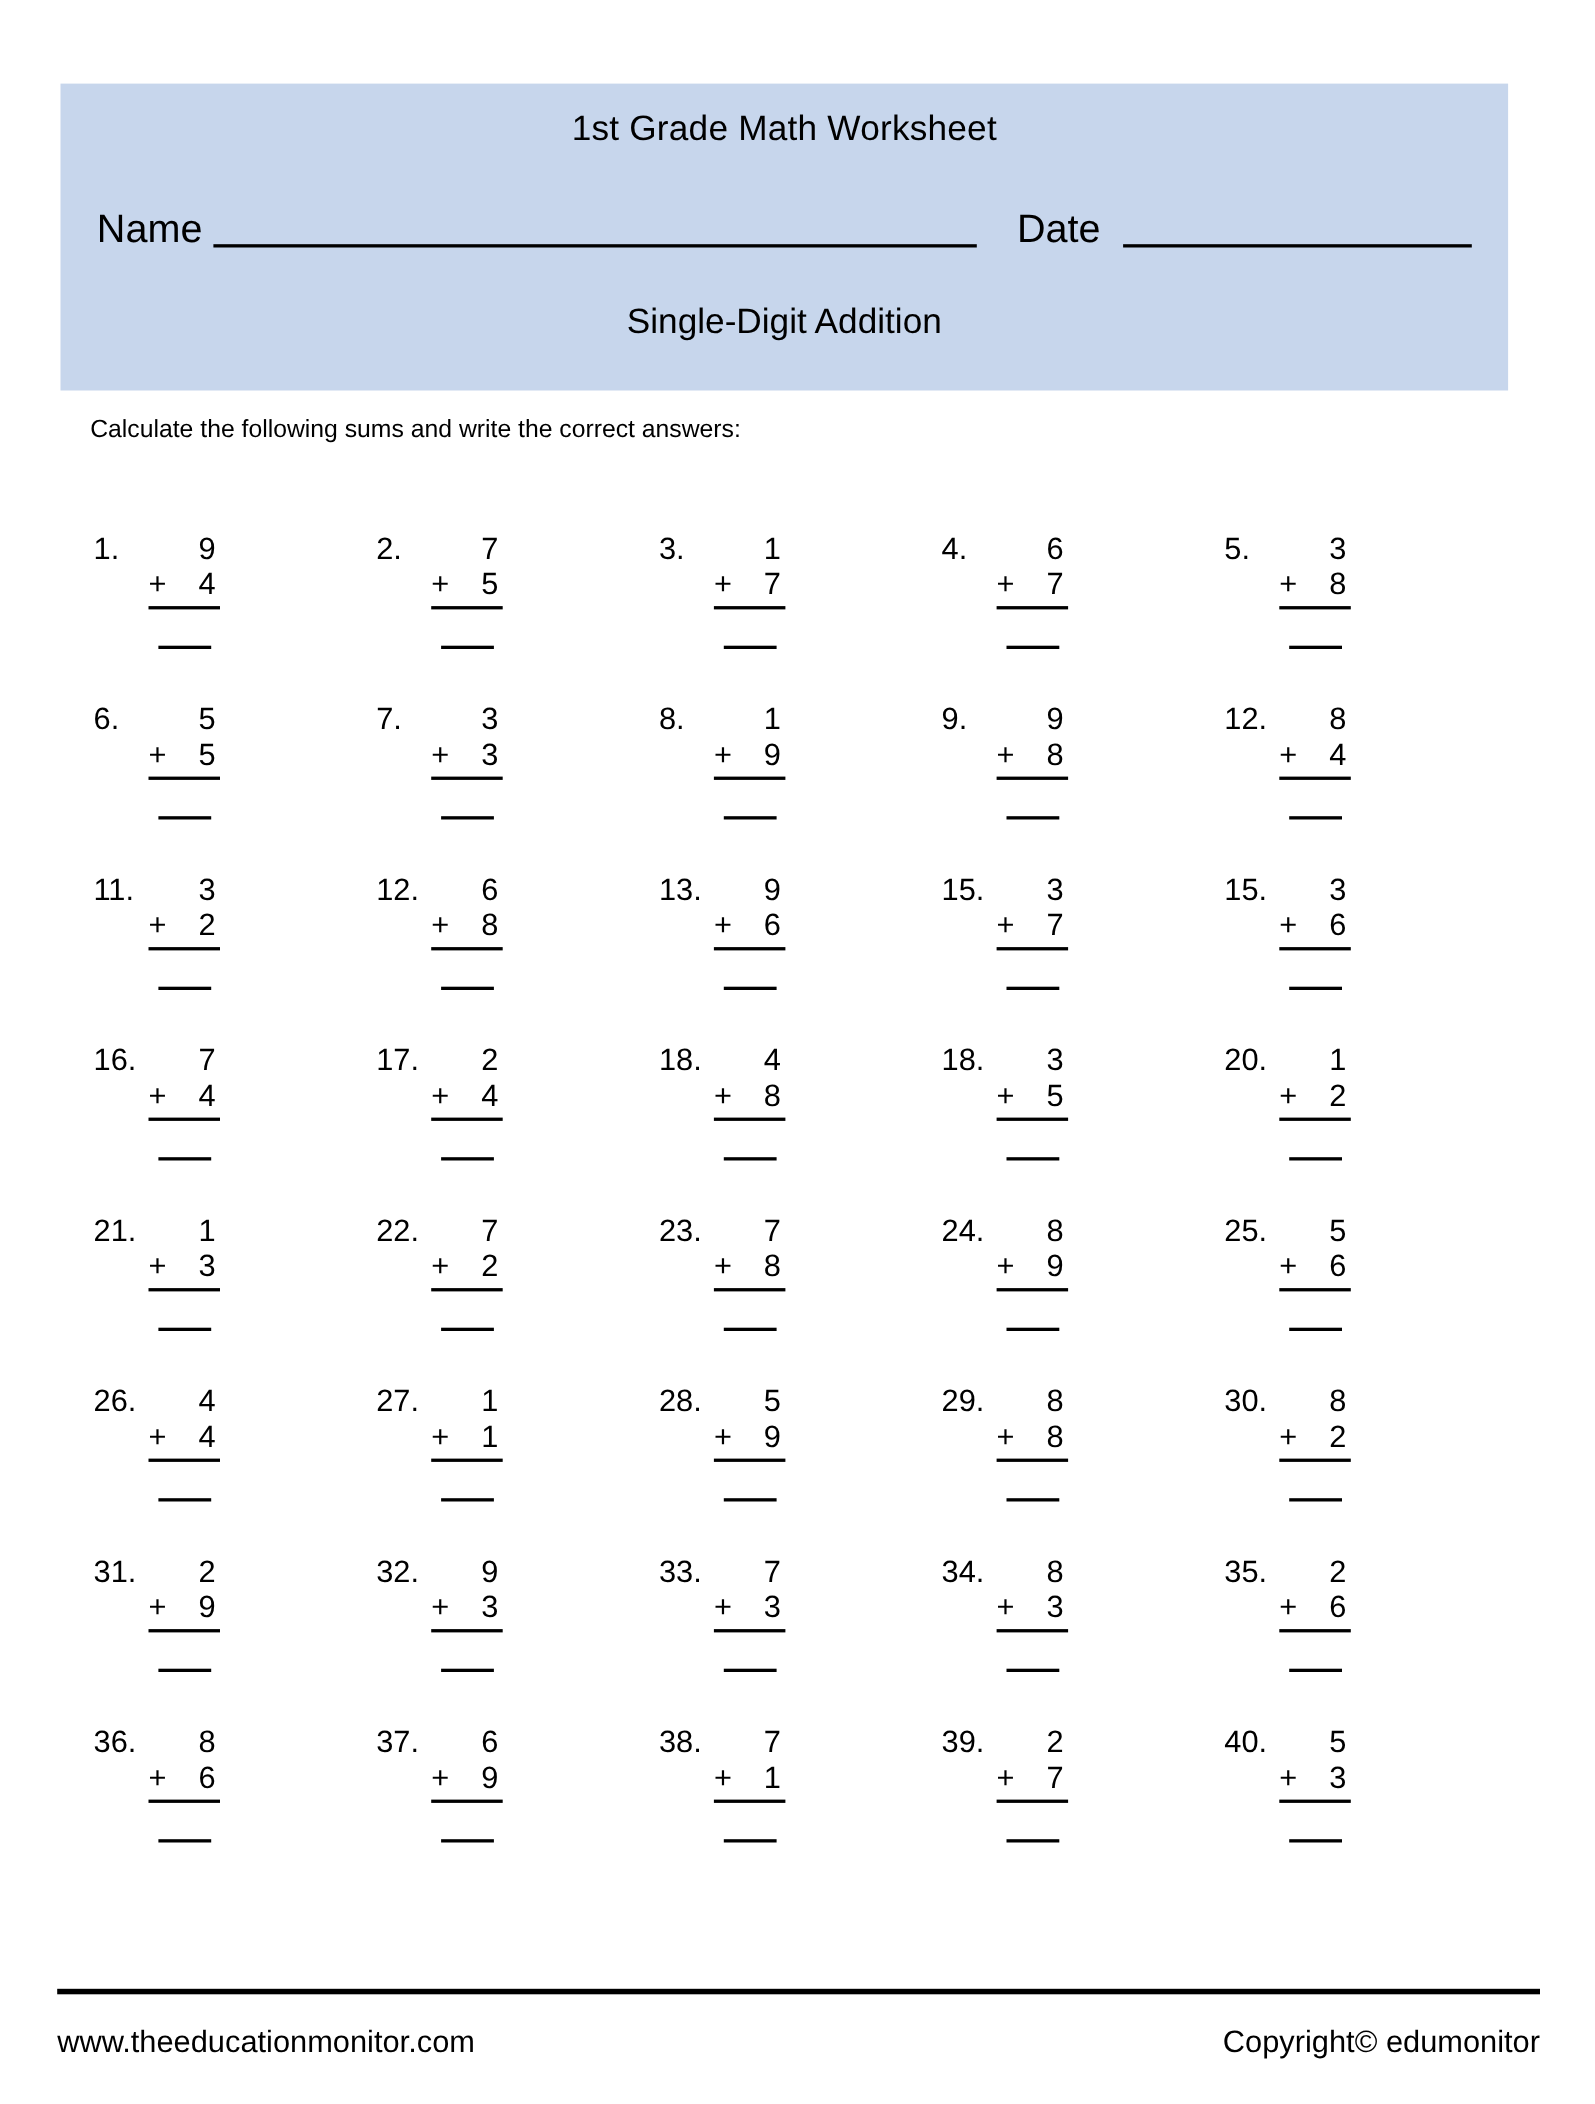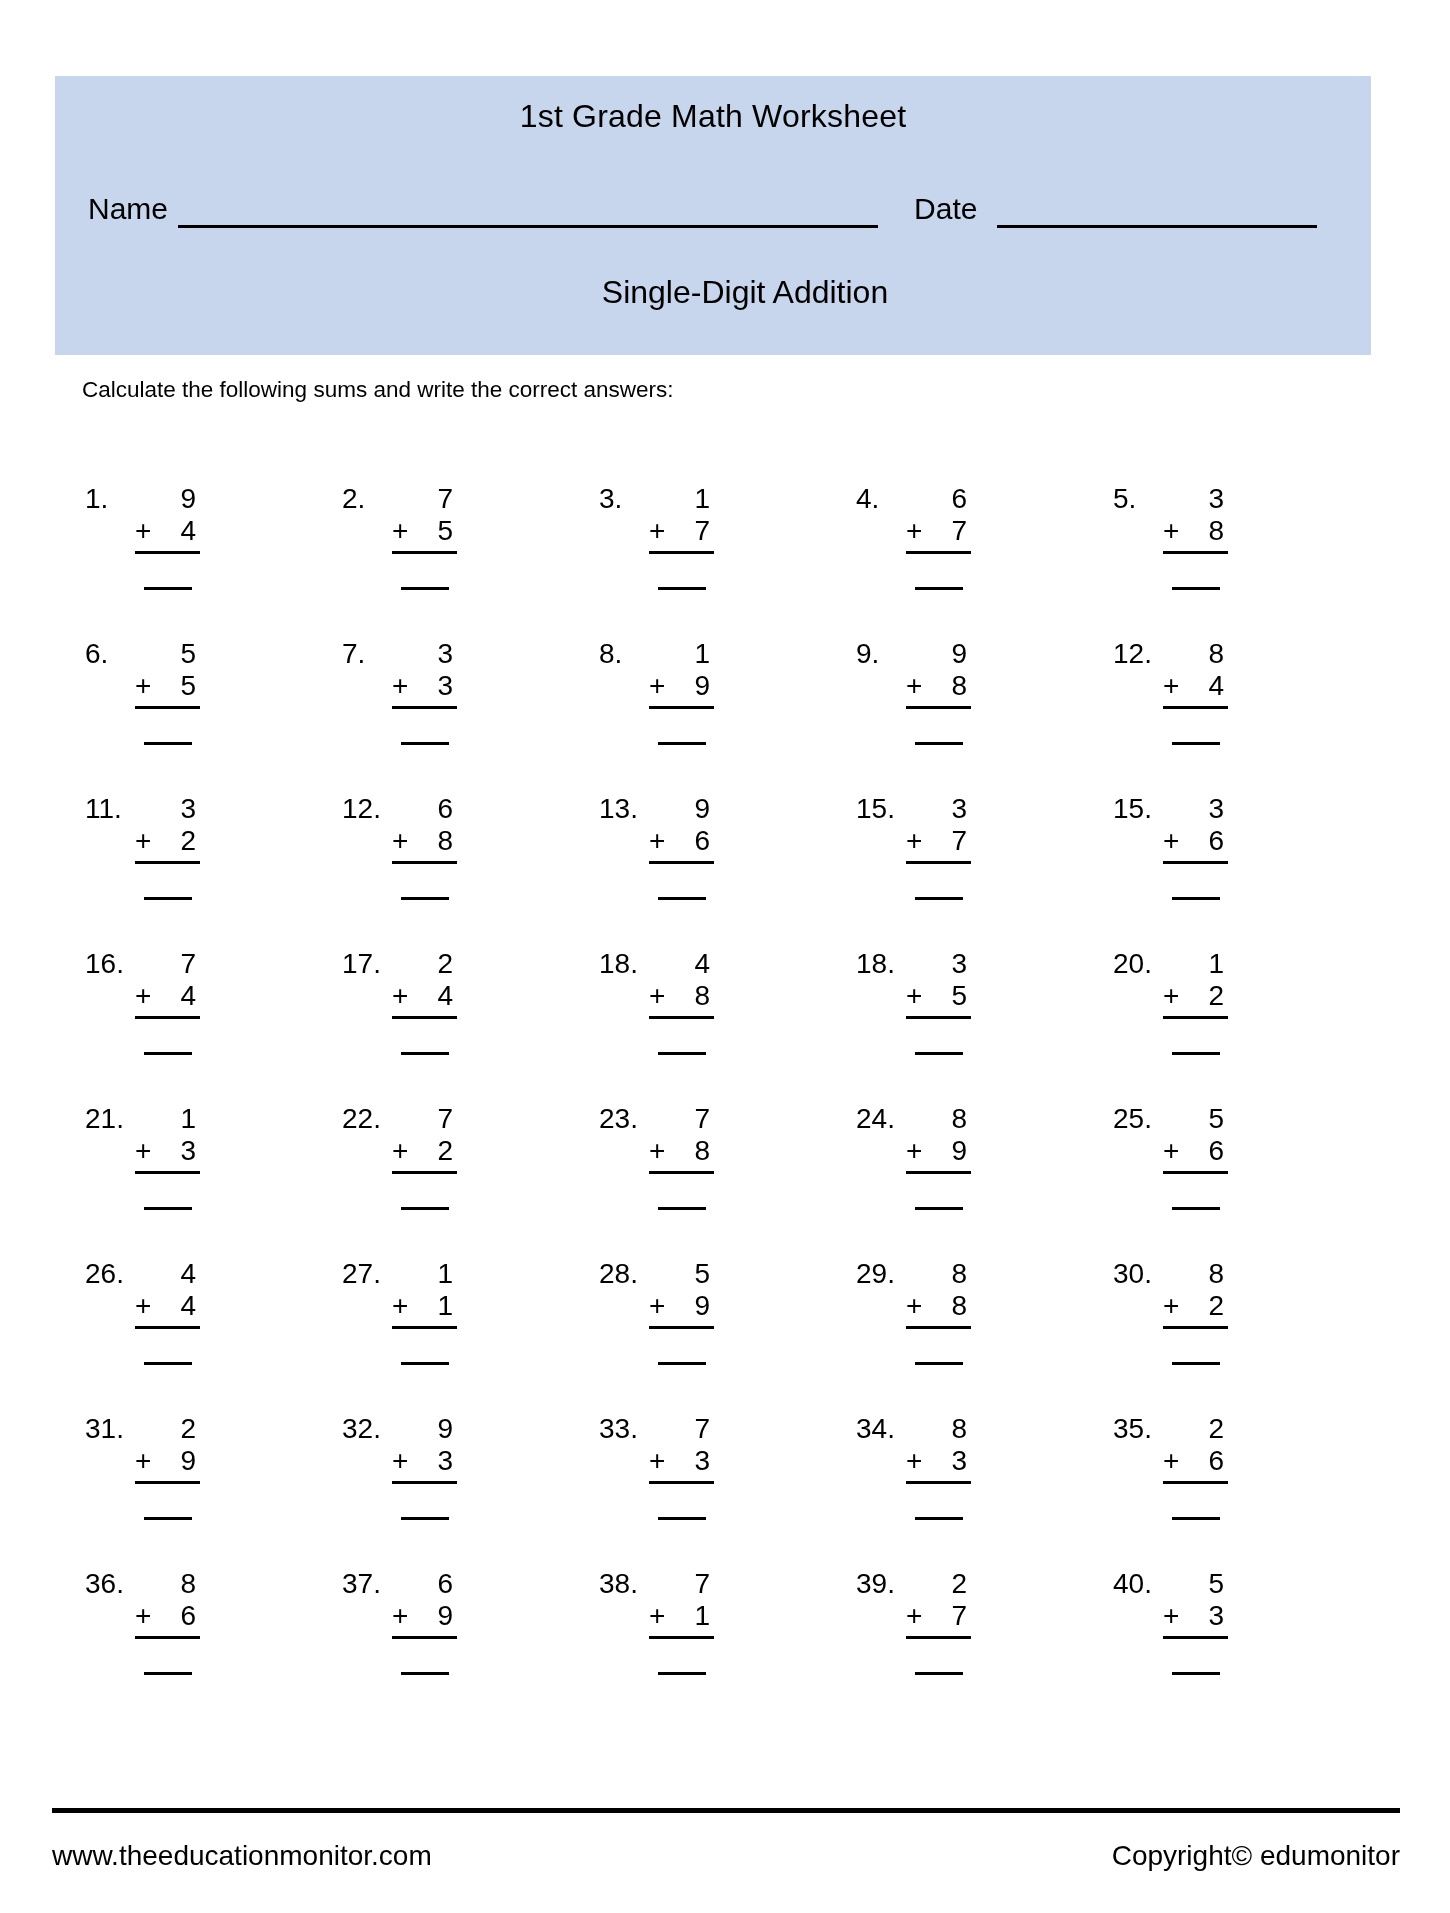--- a/index.html
+++ b/index.html
@@ -9,30 +9,30 @@
   }
   
   .header-box{
     position:absolute;left:55px;top:76px;width:1316px;height:279px;
   }
   .wtitle{
     position:absolute;top:22px;left:0;width:100%;text-align:center;
     font-size:32px;letter-spacing:0.2px;
   }
   .namerow{
-    position:absolute;top:112px;left:33px;right:33px;display:flex;align-items:center;
-    font-size:30px;height:42px;
+    position:absolute;top:112px;left:33px;right:33px;display:flex;align-items:flex-start;
+    font-size:36px;height:42px;
   }
   .namerow .lbl{line-height:40px;}
   .uline{border-bottom:3px solid #000;height:34px;display:inline-block;}
   .uline.name{width:700px;margin-left:10px;}
   .uline.date{width:320px;margin-left:20px;}
   .datelbl{margin-left:36px;}
   .subtitle{
-    position:absolute;top:198px;left:0;width:100%;text-align:center;font-size:32px;padding-left:32px;
+    position:absolute;top:198px;left:0;width:100%;text-align:center;font-size:32px;
   }
   
   .instruction{position:absolute;left:58px;top:377px;font-size:22.5px;margin-left:24px;}
   
   .grid{
     position:absolute;left:85px;top:483px;
     display:grid;grid-template-columns:repeat(5,257px);grid-auto-rows:155px;
   }
   .prob{display:flex;align-items:flex-start;font-size:28px;}
   .pnum{width:50px;line-height:32px;}

